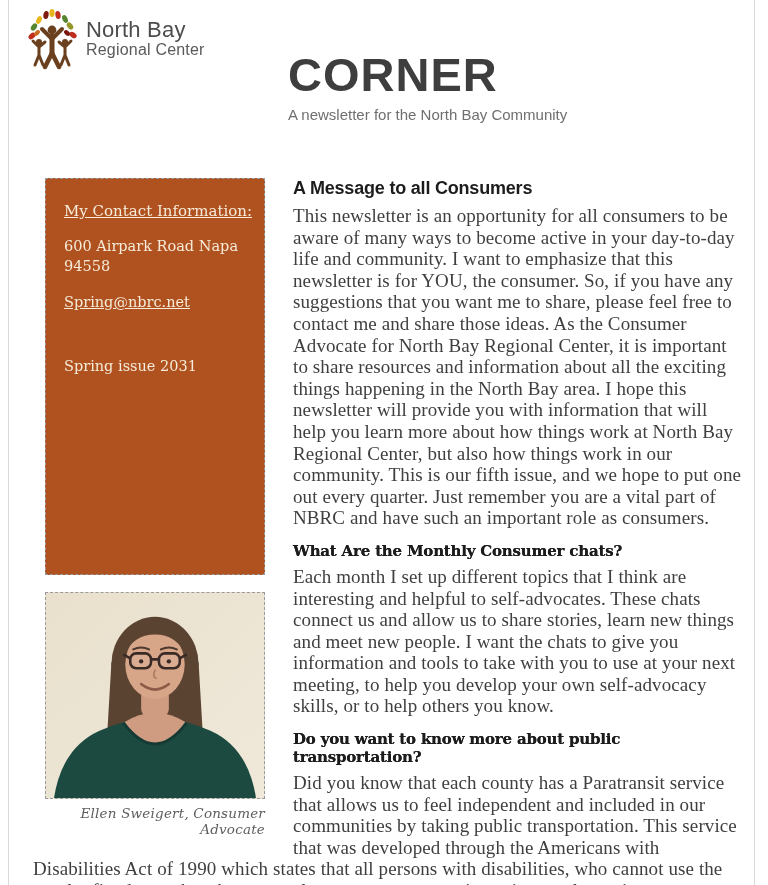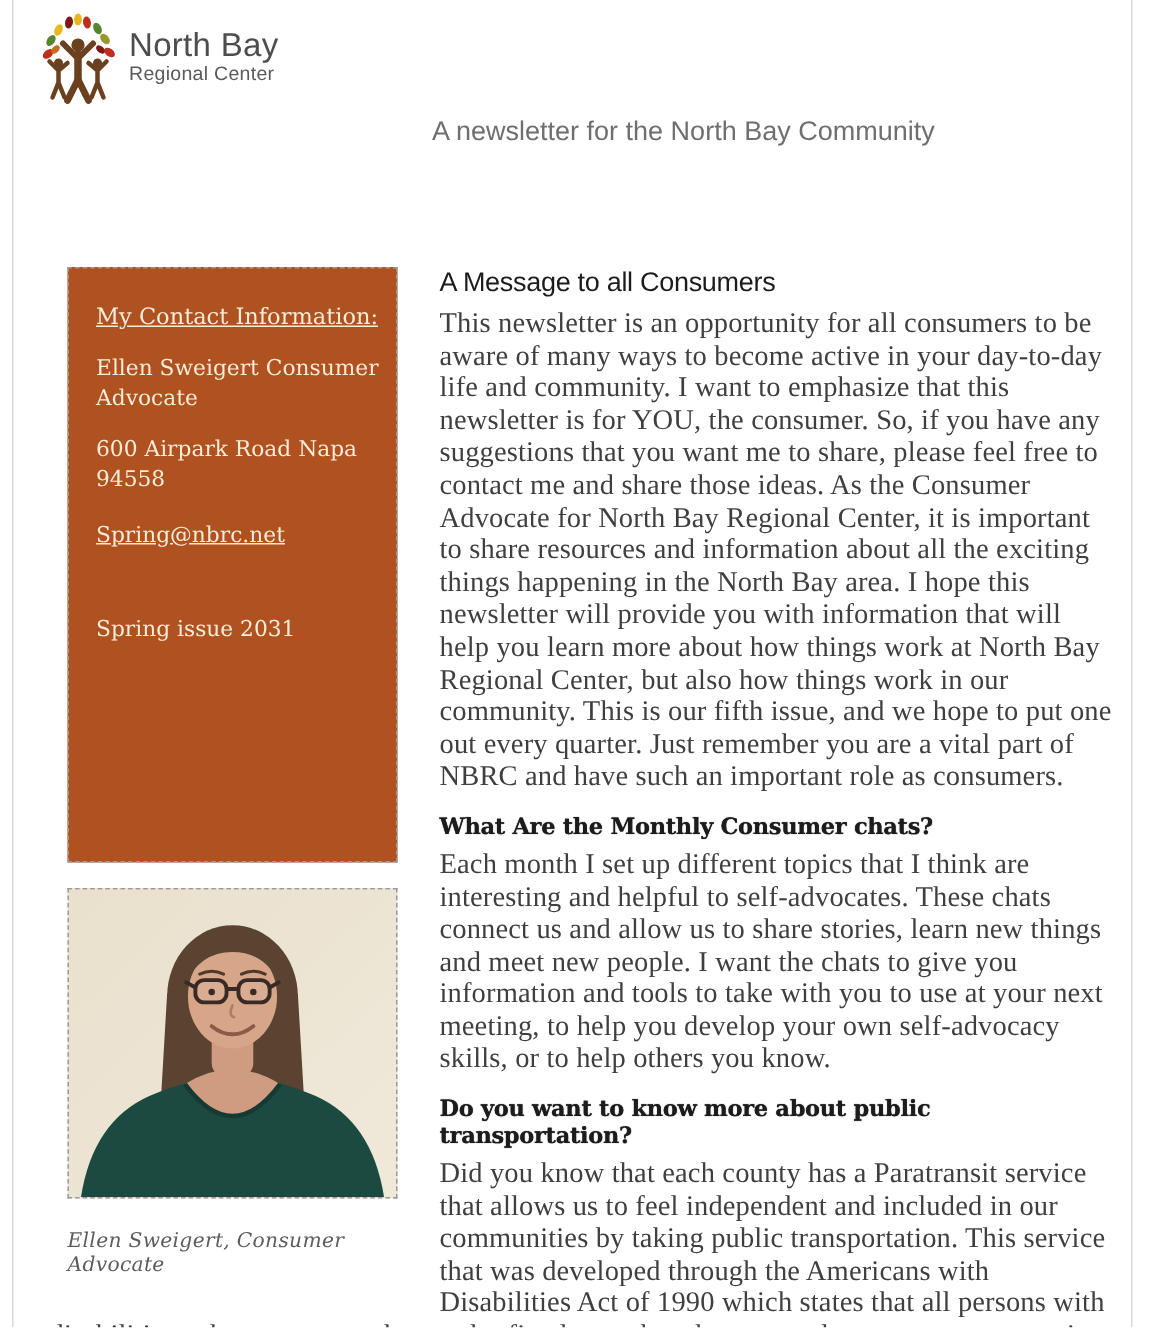--- a/index.html
+++ b/index.html
@@ -20,30 +20,30 @@
     font-family:"Liberation Serif",serif;
   }
   .edge{position:absolute;top:0;bottom:0;width:1px;background:#d9d9d9;}
   .edge.left{left:8px;}
   .edge.right{left:754px;}
 
   
   .logo{position:absolute;left:26px;top:8px;display:flex;align-items:flex-start;gap:8px;}
   .logo-text{padding-top:10px;font-family:"Liberation Sans",sans-serif;}
   .logo-name{font-size:22px;color:#4d4d4d;letter-spacing:.2px;line-height:1.05;}
-  .logo-subname{font-size:13px;color:#5a5a5a;letter-spacing:.2px;}
+  .logo-subname{font-size:16px;color:#5a5a5a;letter-spacing:.2px;}
   .title-block{position:absolute;left:288px;top:4px;width:470px;}
   .page-title{
     margin:0;font-family:"Liberation Sans",sans-serif;
     font-size:47px;font-weight:bold;line-height:1.0;
     color:var(--title-gray);letter-spacing:1px;
   }
   .subtitle{
-    margin-top:26px;font-family:"Liberation Sans",sans-serif;
-    font-size:18px;color:var(--subtitle-gray);
+    margin-top:8px;font-family:"Liberation Sans",sans-serif;
+    font-size:15px;color:var(--subtitle-gray);
   }
 
   
   .content{position:absolute;left:33px;top:178px;width:712px;}
   .leftcol{float:left;width:232px;margin:0 28px 8px 12px;width:220px;}
   .contact-box{
     width:220px;height:397px;
     background:var(--accent-orange);
     border:1px dashed #9a9a9a;
     padding:22px 4px 16px 18px;
@@ -54,27 +54,27 @@
   .contact-heading{text-decoration:underline;margin:0 0 16px 0;font-size:15px;}
   .contact-box p{margin:0 0 15px 0;}
   .email-link{color:var(--cream-text);text-decoration:underline;display:inline-block;margin:2px 0 0 0;cursor:pointer;}
   .issue-line{margin-top:44px !important;}
   .photo-wrap{
     margin-top:17px;width:220px;height:207px;
     border:1px dashed #9a9a9a;overflow:hidden;background:#ece4d3;
   }
   .photo-wrap svg{display:block;width:100%;height:100%;}
   .photo-caption{
-    margin-top:20px;font-family:"DejaVu Serif",serif;font-style:italic;
-    font-size:13.5px;color:#5d5d5d;letter-spacing:.2px;
+    margin-top:6px;font-family:"DejaVu Serif",serif;font-style:italic;
+    font-size:13.5px;color:#5d5d5d;letter-spacing:.2px;text-align:right;
   }
 
   .h-sans{
     margin:0 0 6px 0;font-family:"Liberation Sans",sans-serif;
-    font-size:18px;font-weight:normal;color:var(--heading-black);letter-spacing:-.2px;
+    font-size:18px;font-weight:bold;color:var(--heading-black);letter-spacing:-.2px;
   }
   .h-slab{
     margin:13px 0 6px 0;font-family:"DejaVu Serif",serif;
     font-size:15px;font-weight:bold;color:var(--heading-black);
     letter-spacing:-.2px;text-shadow:0 0 .6px #1c1c1c;
   }
   .body-p{
     margin:0 0 12px 0;
     font-family:"Liberation Serif",serif;
     font-size:19px;line-height:21.6px;color:var(--body-gray);
@@ -114,30 +114,29 @@
         <path d="M39,36 L39,47 M39,38 L45,32 M39,38 L33,33 M39,46 L35,56 M39,46 L43,56" stroke-width="3" fill="none"></path>
       </g>
     </svg>
     <div class="logo-text">
       <div class="logo-name">North Bay</div>
       <div class="logo-subname">Regional Center</div>
     </div>
   </div>
 
   <div class="title-block">
-    <h1 class="page-title"><br></h1>
+    <h1 class="page-title"><br><span>CORNER</span></h1>
     <div class="subtitle">A newsletter for the North Bay Community</div>
   </div>
 
   <div class="content">
 
     <div class="leftcol">
       <div class="contact-box">
         <div class="contact-heading">My Contact Information:</div>
-        <p>Ellen Sweigert Consumer Advocate</p>
         <p>600 Airpark Road Napa 94558</p>
         <a class="email-link">Spring@nbrc.net</a>
         <p class="issue-line">Spring issue 2031</p>
       </div>
 
       <div class="photo-wrap">
         <svg viewBox="0 0 220 207" aria-hidden="true">
           <defs>
             <linearGradient id="wall" x1="0" y1="0" x2="1" y2="1">
               <stop offset="0" stop-color="#e9e0cd"></stop>

